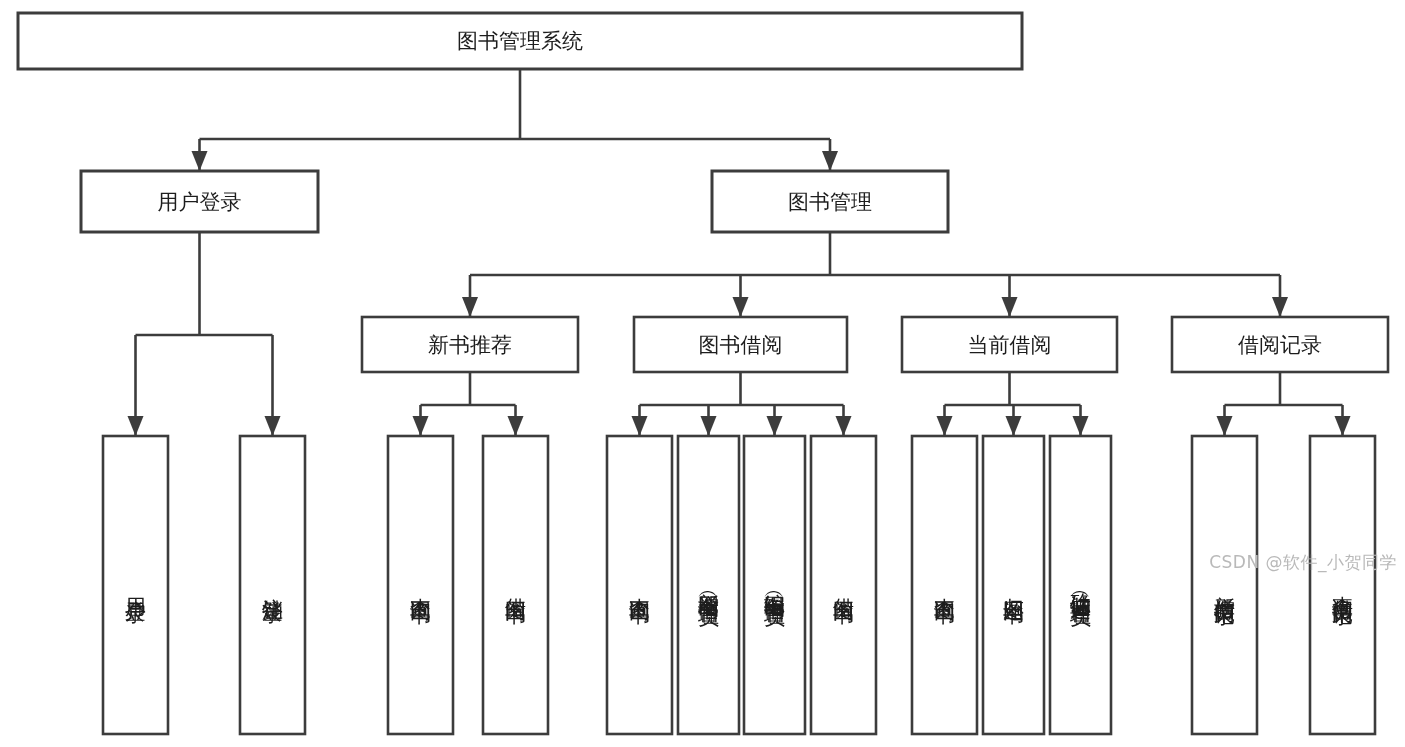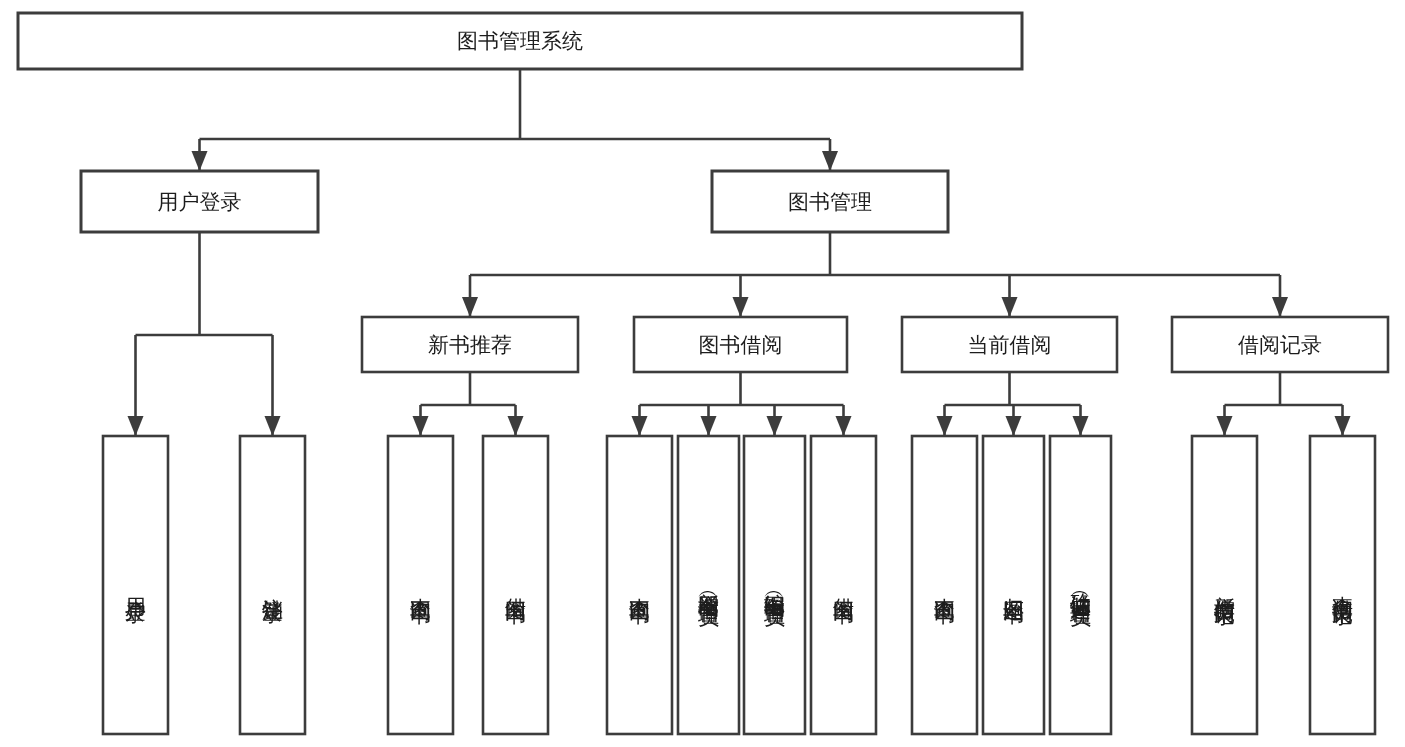--- a/index.html
+++ b/index.html
@@ -218,13 +218,14 @@
         <span class="leaf-label-text">确认归还（管理员）</span>
       </div>
       <div class="leaf-label-box" style="left: 1192px; top: 436px; width: 65px; height: 298px;">
         <span class="leaf-label-text">新增借阅记录</span>
       </div>
       <div class="leaf-label-box" style="left: 1310px; top: 436px; width: 65px; height: 298px;">
         <span class="leaf-label-text">查询借阅记录</span>
       </div>
     </div>
 
+  <div class="watermark">CSDN @软件_小贺同学</div>
 </div>
 
 </body></html>

